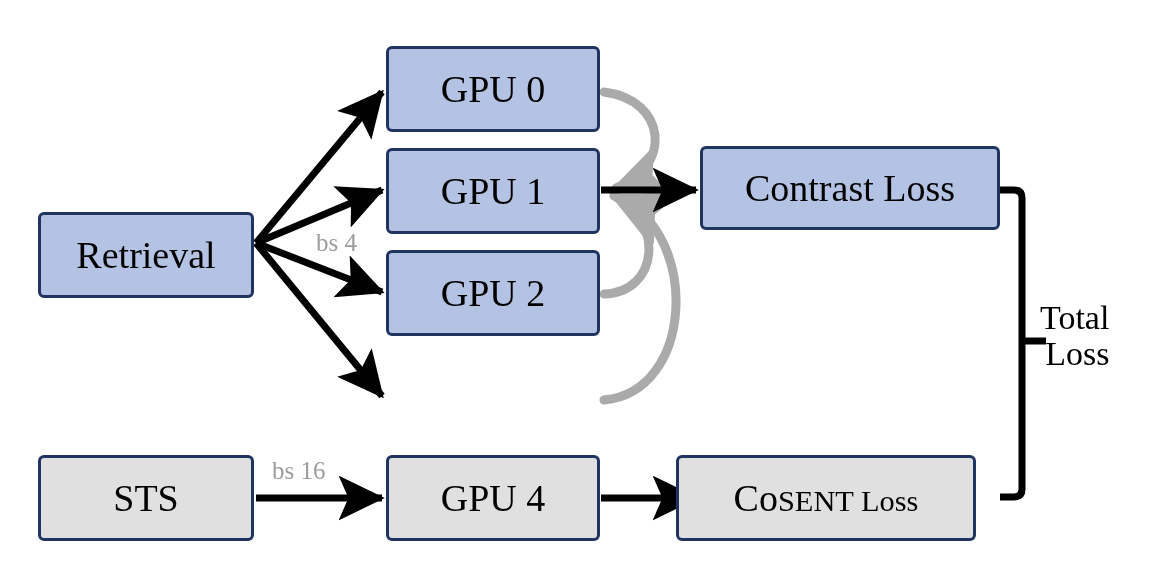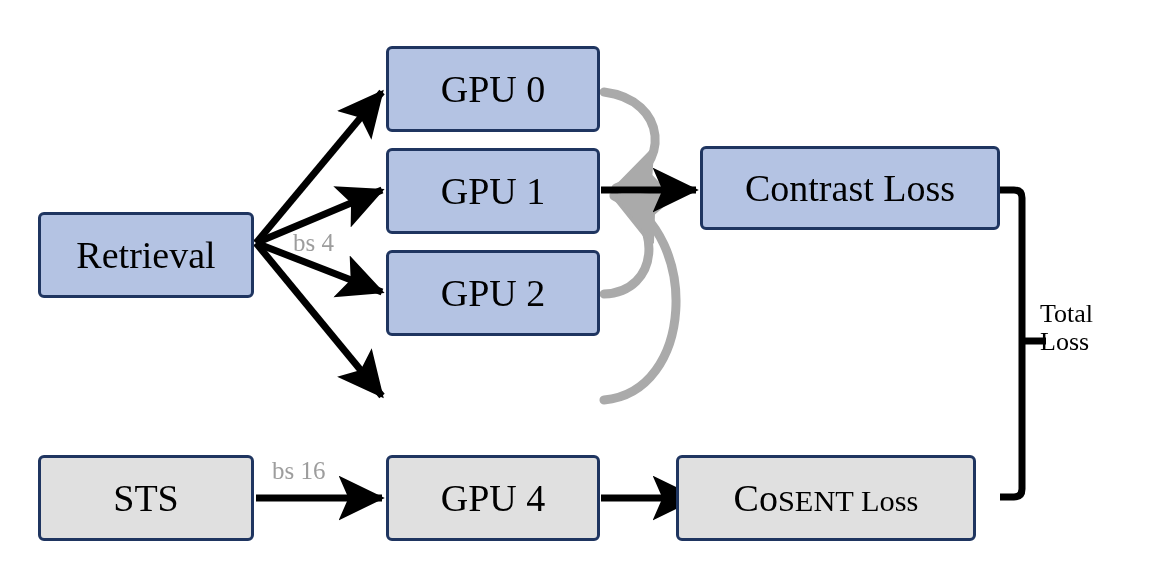--- a/index.html
+++ b/index.html
@@ -30,23 +30,23 @@
     position:absolute;
     color:#9d9d9d;
     font-size:25px;
     z-index:4;
     white-space:nowrap;
     line-height:1;
   }
   .total-label{
     position:absolute;
     color:#000;
-    font-size:26px;
+    font-size:34px;
     line-height:1.06;
-    text-align:left;
+    text-align:right;
     z-index:4;
     white-space:nowrap;
   }
   .cosent-text{letter-spacing:0px;}
   .sc{font-size:0.80em;}
 </style>
 </head>
 <body>
 
 <div id="canvas">
@@ -109,21 +109,21 @@
   </div>
 
   <div class="node blue" style="left:700px;top:146px;width:300px;height:84px;">
     <span>Contrast Loss</span>
   </div>
 
   <div class="node gray" style="left:676px;top:455px;width:300px;height:86px;">
     <span class="cosent-text"><span>Co</span><span class="sc">SENT</span><span class="sc"> Loss</span></span>
   </div>
 
-  <div class="edge-label" style="left:293px;top:230px;">bs 4</div>
+  <div class="edge-label" style="left:316px;top:230px;">bs 4</div>
 
   <div class="edge-label" style="left:272px;top:458px;">bs 16</div>
 
   <div class="total-label" style="left:1040px;top:300px;">
     <div>Total</div>
     <div>Loss</div>
   </div>
 
 </div>
 

